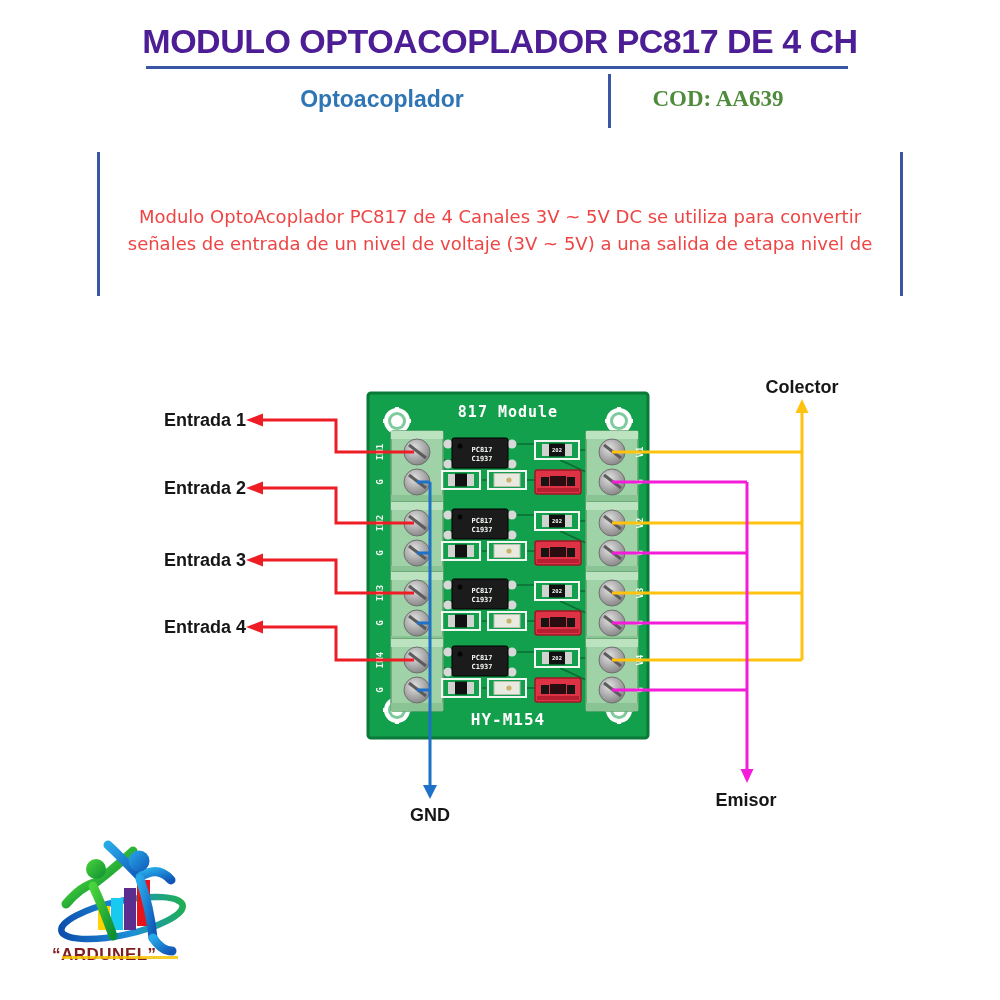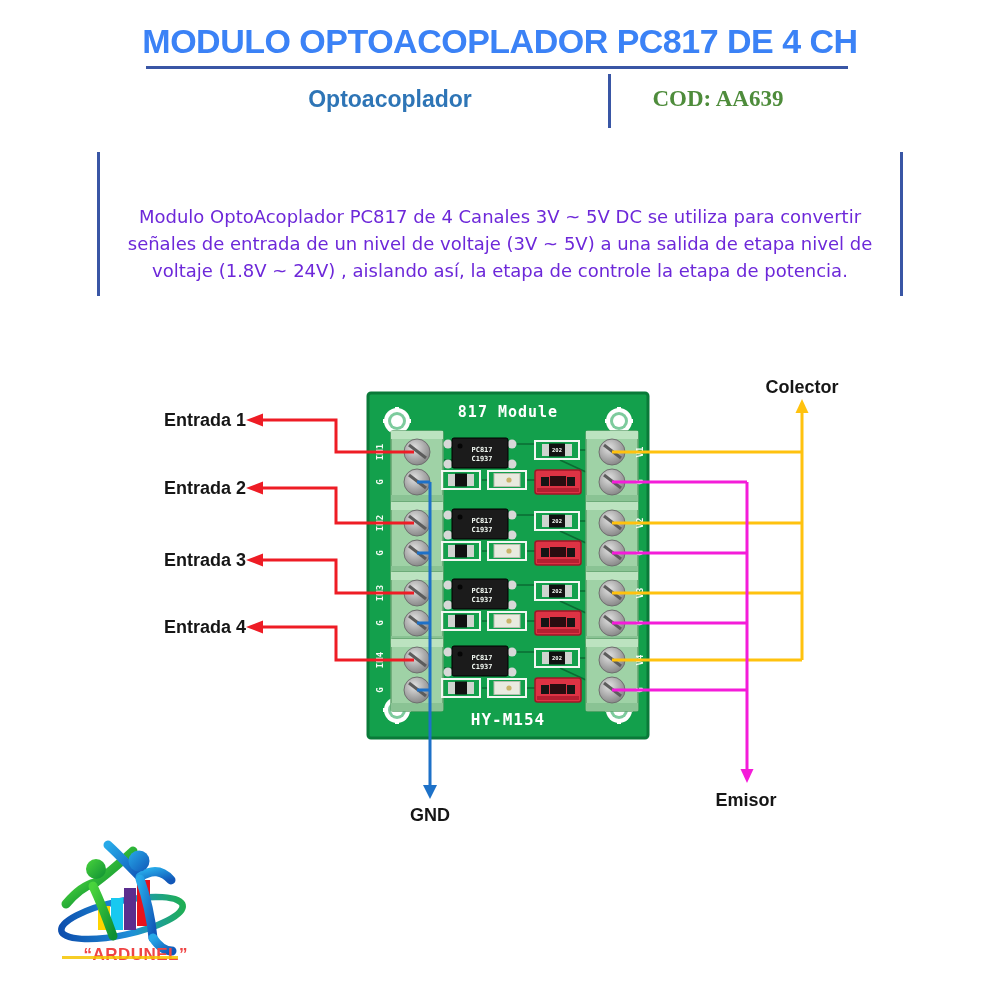--- a/index.html
+++ b/index.html
@@ -1,58 +1,57 @@
 <!DOCTYPE html>
 <html><head>
 <meta charset="utf-8">
 <style>
   html,body{margin:0;padding:0;background:#fff;}
   .canvas{position:relative;width:1000px;height:1000px;background:#ffffff;overflow:hidden;
           font-family:"Liberation Sans",sans-serif;color:#111;}
   .abs{position:absolute;}
   
   .title{top:22px;left:0;width:1000px;text-align:center;font-size:34px;font-weight:bold;
-         letter-spacing:-0.5px;color:#3b82f6;}
+         letter-spacing:-0.5px;color:#4c1d95;}
   .hline{top:66px;left:146px;width:702px;height:3px;background:#3956A5;}
   .vdiv{top:74px;left:608px;width:3px;height:54px;background:#3956A5;}
-  .subtitle{top:86px;left:156px;width:468px;text-align:center;font-size:23px;font-weight:bold;color:#2E75B6;}
+  .subtitle{top:86px;left:148px;width:468px;text-align:center;font-size:23px;font-weight:bold;color:#2E75B6;}
   .code{top:86px;left:611px;width:214px;text-align:center;font-size:23px;font-weight:bold;color:#4E8C3B;font-family:Liberation Serif, serif;}
   
   .dbar{top:152px;width:3px;height:144px;background:#3956A5;}
   .dbar.left{left:97px;} .dbar.right{left:900px;}
   .desc{top:203px;left:0;width:1000px;text-align:center;font-family:"DejaVu Sans","Liberation Sans",sans-serif;
-        font-size:18px;line-height:27px;color:#6d28d9;}
+        font-size:18px;line-height:27px;color:#ef4444;}
   .desc div{white-space:nowrap;}
   
   svg.layer{top:0;left:0;width:1000px;height:1000px;}
   .lbl{font-family:"Liberation Sans",sans-serif;font-weight:bold;font-size:18px;fill:#161616;}
   .silk{font-family:"DejaVu Sans Mono",monospace;font-weight:bold;fill:#f4fbf4;}
   .boardtxt{font-family:"DejaVu Sans Mono",monospace;font-weight:bold;fill:#ffffff;}
   
-  .brand{top:945px;left:52px;width:136px;text-align:right;font-size:17px;font-weight:bold;
-         color:#ef4444;letter-spacing:0.5px;}
+  .brand{top:945px;left:52px;width:136px;text-align:left;font-size:17px;font-weight:bold;
+         color:#7f1d1d;letter-spacing:0.5px;}
   .brandstripe{top:956px;left:62px;width:116px;height:3px;background:#F5C400;opacity:.85;}
 </style>
 </head>
 <body>
 
 <div class="canvas">
 
   <div class="abs title">MODULO OPTOACOPLADOR PC817 DE 4 CH</div>
   <div class="abs hline"></div>
   <div class="abs vdiv"></div>
   <div class="abs subtitle">Optoacoplador</div>
   <div class="abs code">COD: AA639</div>
 
   <div class="abs dbar left"></div>
   <div class="abs dbar right"></div>
   <div class="abs desc">
     <div>Modulo OptoAcoplador PC817 de 4 Canales 3V ~ 5V DC se utiliza para convertir</div>
     <div>señales de entrada de un nivel de voltaje (3V ~ 5V) a una salida de etapa nivel de</div>
-    <div>voltaje (1.8V ~ 24V) , aislando así, la etapa de controle la etapa de potencia.</div>
   </div>
 
   <svg class="abs layer" viewBox="0 0 1000 1000">
     <defs>
       <radialGradient id="screwg" cx="40%" cy="35%" r="75%">
         <stop offset="0%" stop-color="#e2e2e2"></stop>
           <stop offset="55%" stop-color="#a9a9a9"></stop>
           <stop offset="100%" stop-color="#7d7d7d"></stop>
       </radialGradient>
       <linearGradient id="greenfig" x1="0" y1="0" x2="1" y2="1">

